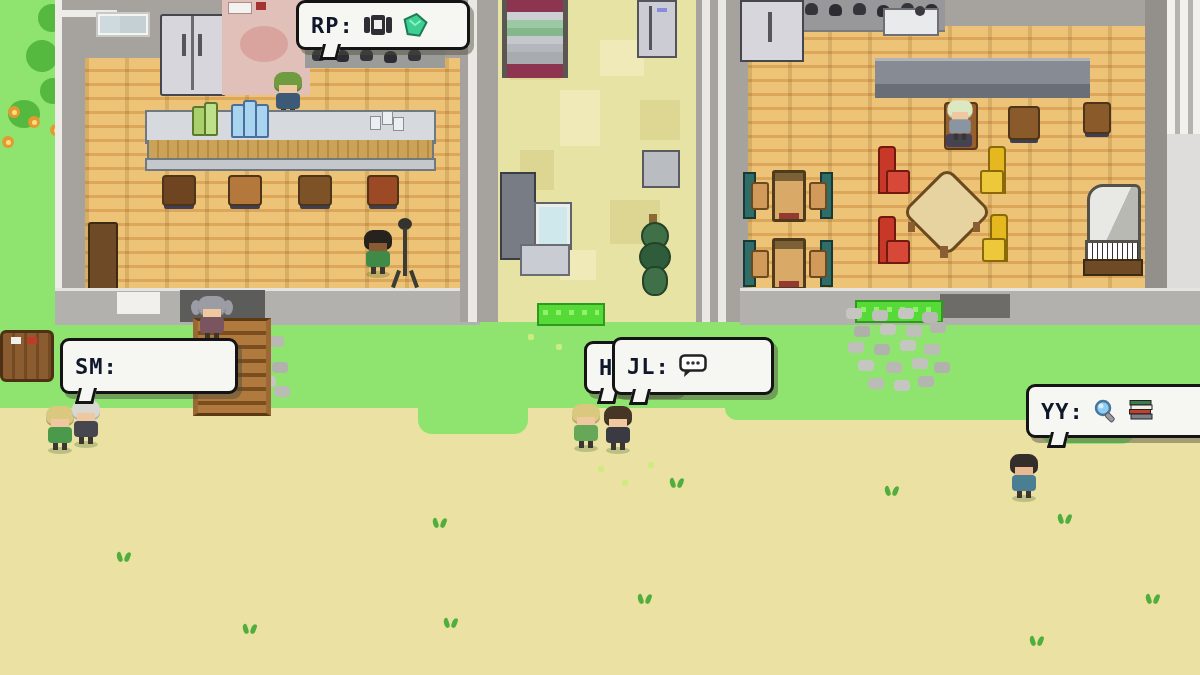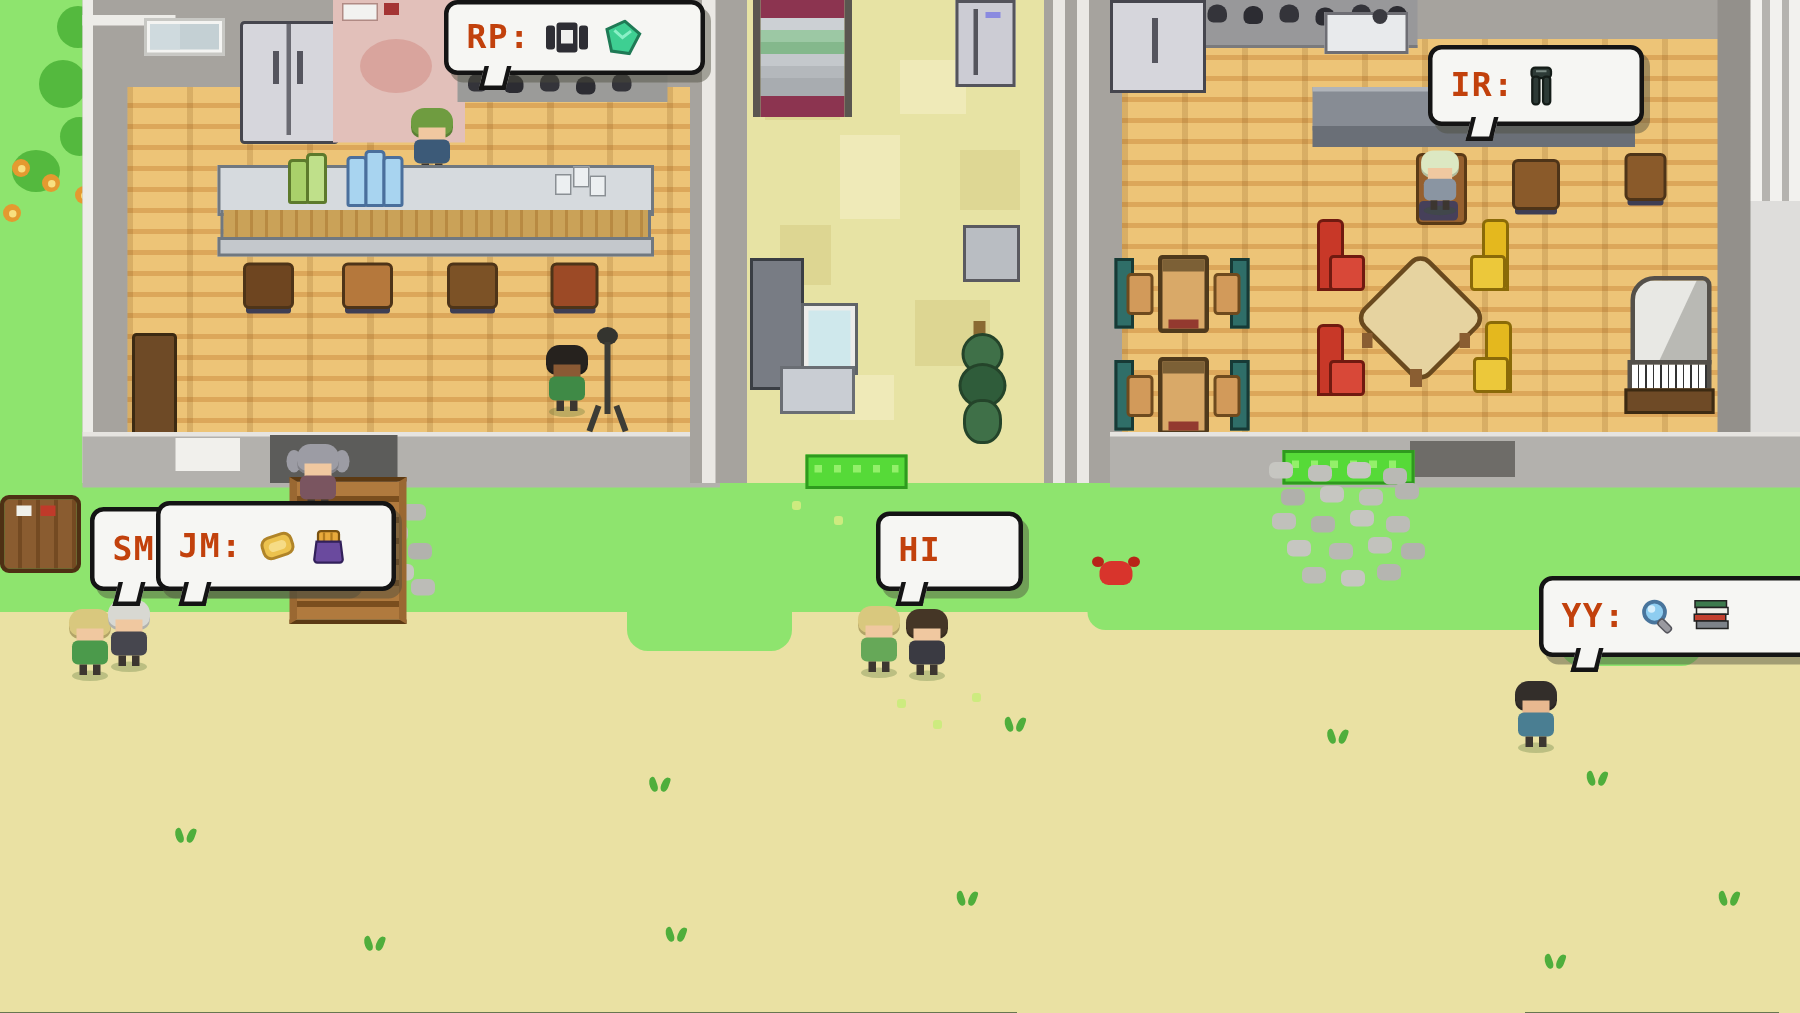--- a/index.html
+++ b/index.html
@@ -44,21 +44,21 @@
   .char .hair{left:2px;top:0;width:28px;height:20px;background:var(--hair);border-radius:9px 9px 7px 7px;box-shadow:inset 0 -2px rgba(0,0,0,.18)}
   .char .face{left:7px;top:13px;width:18px;height:9px;background:var(--skin)}
   .char .torso{left:4px;top:21px;width:24px;height:16px;background:var(--body);border-radius:4px}
   .char .legs{left:9px;bottom:2px;width:5px;height:7px;background:#3c3630;box-shadow:9px 0 #3c3630}
   .char .tl{left:-5px;top:4px;width:10px;height:15px;background:var(--hair);border-radius:50%}
   .char .tr{right:-5px;top:4px;width:10px;height:15px;background:var(--hair);border-radius:50%}
   
   .bubble{position:absolute;display:flex;align-items:center;gap:9px;padding:2px 10px 2px 12px;
           background:#f6f6f3;border:3px solid #141414;border-radius:9px;
           box-shadow:4px 5px 0 rgba(75,75,60,.45);z-index:60}
-  .blabel{font-weight:bold;font-size:22px;color:#c2410c;letter-spacing:1px;white-space:nowrap}
+  .blabel{font-weight:bold;font-size:22px;color:#0f172a;letter-spacing:1px;white-space:nowrap}
   .tail{position:absolute;left:14px;bottom:-13px;width:12px;height:13px;background:#f6f6f3;
         border-left:3px solid #141414;border-right:3px solid #141414;border-bottom:3px solid #141414;
         transform:skewX(-14deg)}
   .bicon{display:inline-flex;align-items:center}
   
   .pots{position:absolute;width:13px;height:12px;border-radius:6px 6px 4px 4px;background:#34343a}
   .stone{position:absolute;width:16px;height:11px;border-radius:4px;background:#c6c6c1;z-index:18}
   .crab{position:absolute;width:22px;height:16px;background:#d8342c;border-radius:8px 8px 6px 6px;z-index:20}
   .crab::before,.crab::after{content:"";position:absolute;top:-3px;width:8px;height:7px;background:#b82418;border-radius:50%}
   .crab::before{left:-5px}.crab::after{right:-5px}
@@ -370,63 +370,44 @@
         <svg width="26" height="24" viewBox="0 0 26 24">
           <g transform="rotate(8 13 12)">
             <polygon points="13,1 24,8 19,22 7,22 2,8" fill="#3ecf92" stroke="#1f7a55" stroke-width="2"></polygon>
             <polyline points="7,8 13,12 18,7" fill="none" stroke="#8af0c6" stroke-width="2"></polyline>
           </g>
         </svg>
       </span>
     <i class="tail" style="left:22px"></i>
   </div>
 
-  <div class="bubble" style="left:952px;top:30px;width:116px;height:44px">
-    <span class="blabel">IR:</span>
-    <span class="bicon">
-        <svg width="17" height="27" viewBox="0 0 17 27">
-          <rect x="2" y="1" width="13" height="7" rx="2.5" fill="#2d3a36" stroke="#141c18" stroke-width="1.5"></rect>
-          <rect x="2.5" y="7" width="4.8" height="18.5" rx="2" fill="#2d3a36" stroke="#141c18" stroke-width="1.5"></rect>
-          <rect x="9.7" y="7" width="4.8" height="18.5" rx="2" fill="#2d3a36" stroke="#141c18" stroke-width="1.5"></rect>
-          <line x1="5" y1="3.5" x2="12" y2="3.5" stroke="#7a8a84" stroke-width="1.2"></line>
-        </svg>
-      </span>
-    <i class="tail" style="left:24px"></i>
-  </div>
 
 
 
   <div class="bubble" style="left:60px;top:338px;width:150px;height:46px;z-index:58">
     <span class="blabel">SM:</span>
     <i class="tail" style="left:14px"></i>
   </div>
-  <div class="bubble" style="left:104px;top:334px;width:132px;height:50px;z-index:59">
-    <span class="blabel">JM:</span>
-    <span class="bicon">
-        <svg width="28" height="24" viewBox="0 0 28 24">
-          <g transform="rotate(-18 14 12)">
-            <rect x="4" y="5" width="20" height="14" rx="5" fill="#ecc24e" stroke="#b08428" stroke-width="2"></rect>
-            <rect x="8" y="9" width="12" height="6" rx="3" fill="#f6dc86"></rect>
-          </g>
-        </svg>
-      </span>
-    <span class="bicon">
-        <svg width="22" height="25" viewBox="0 0 22 25">
-          <rect x="4" y="2" width="14" height="8" rx="2" fill="#e8aa3c" stroke="#7a5210" stroke-width="1.5"></rect>
-          <line x1="8" y1="3" x2="8" y2="9" stroke="#b07a1e" stroke-width="1.5"></line>
-          <line x1="13" y1="3" x2="13" y2="9" stroke="#b07a1e" stroke-width="1.5"></line>
-          <path d="M3 9 h16 l1.5 12 a2 2 0 0 1 -2 2 h-15 a2 2 0 0 1 -2 -2 Z" fill="#6a4a9e" stroke="#32205a" stroke-width="1.5"></path>
-        </svg>
-      </span>
-    <i class="tail" style="left:14px"></i>
-  </div>
 
   <div class="bubble" style="left:584px;top:341px;width:70px;height:43px;z-index:58">
     <span class="blabel">HI</span>
     <i class="tail" style="left:12px"></i>
+  </div>
+  <div class="bubble" style="left:612px;top:337px;width:134px;height:48px;z-index:59">
+    <span class="blabel">JL:</span>
+    <span class="bicon">
+        <svg width="28" height="24" viewBox="0 0 28 24">
+          <rect x="1.5" y="1.5" width="25" height="15" rx="4" fill="#fdfdfd" stroke="#222" stroke-width="2.5"></rect>
+          <circle cx="9" cy="9" r="1.8" fill="#333"></circle>
+          <circle cx="14" cy="9" r="1.8" fill="#333"></circle>
+          <circle cx="19" cy="9" r="1.8" fill="#333"></circle>
+          <polygon points="6,16 5,23 13,16" fill="#222"></polygon>
+        </svg>
+      </span>
+    <i class="tail" style="left:16px"></i>
   </div>
 
   <div class="bubble" style="left:1026px;top:384px;width:158px;height:44px">
     <span class="blabel">YY:</span>
     <span class="bicon">
         <svg width="26" height="26" viewBox="0 0 26 26">
           <circle cx="10" cy="10" r="7" fill="#8ecdf0" stroke="#49759c" stroke-width="2.5"></circle>
           <circle cx="8" cy="8" r="2.5" fill="#d6effc"></circle>
           <rect x="15" y="14" width="10" height="5" rx="2" transform="rotate(45 15 14)" fill="#9a9aa0" stroke="#55555c" stroke-width="1"></rect>
         </svg>

